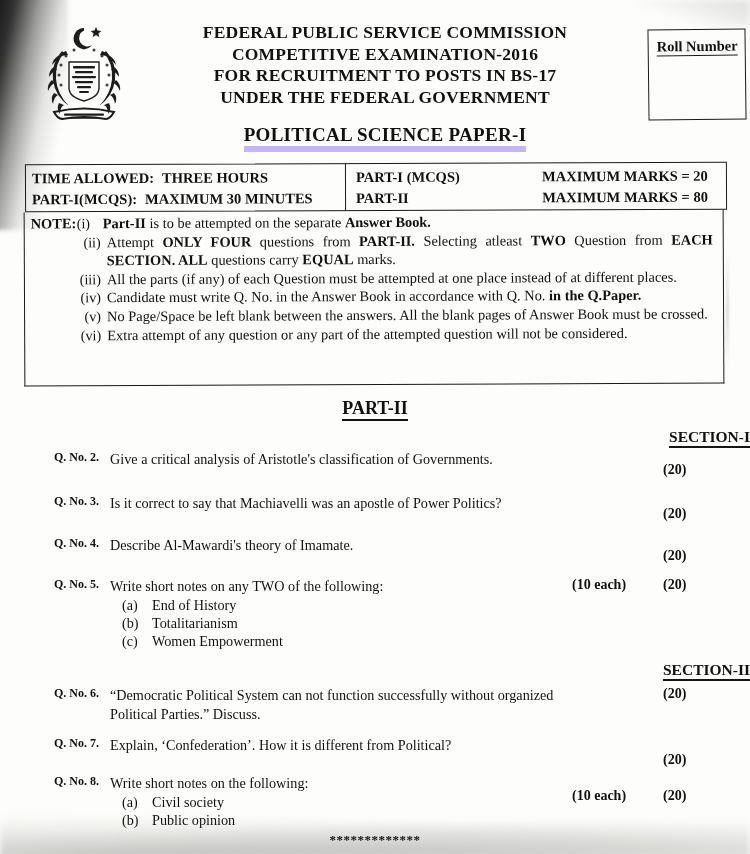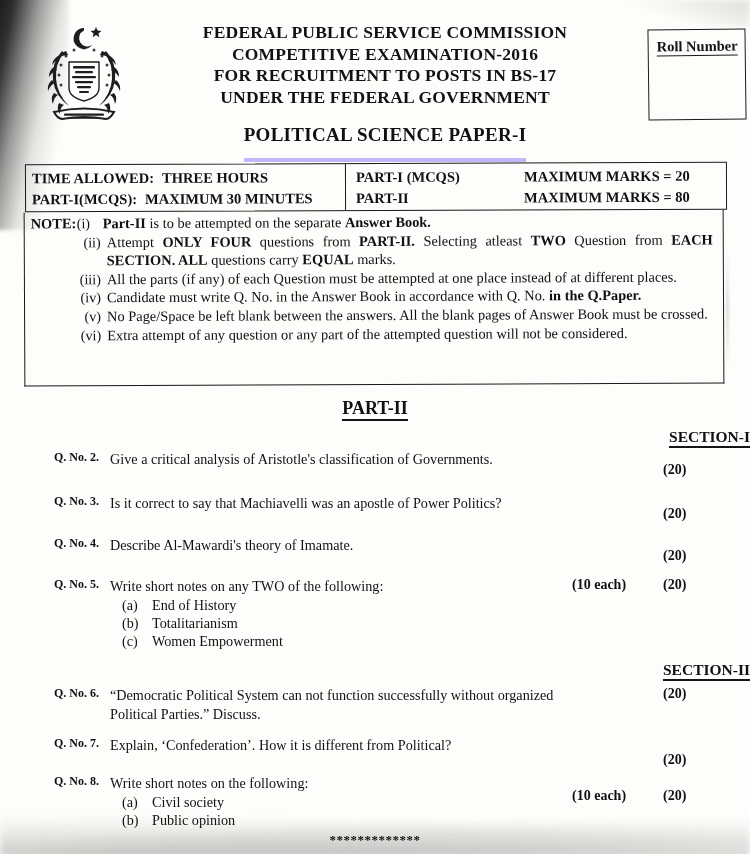--- a/index.html
+++ b/index.html
@@ -86,22 +86,22 @@
   .paper-title {
     position: absolute;
     left: 150px; top: 124px;
     width: 470px;
     text-align: center;
     font-weight: bold;
     font-size: 19px;
     letter-spacing: 0.3px;
   }
   .paper-title span {
-    border-bottom: 4px solid #c4b5fd;
-    padding-bottom: 13px;
+    border-bottom: 6px solid #c4b5fd;
+    padding-bottom: 1px;
   }
 
   
   .roll-box {
     position: absolute;
     left: 648px; top: 29px;
     width: 96px; height: 89px;
     border: 1.6px solid #1a1a1a;
     transform: rotate(-0.7deg);
   }
@@ -147,21 +147,21 @@
     padding: 3px 0 0 0;
   }
   .info-right .row {
     display: flex;
     font-weight: bold;
     font-size: 14.5px;
     line-height: 21px;
     white-space: nowrap;
   }
   .info-right .part { width: 178px; padding-left: 10px; box-sizing: border-box; }
-  .info-right .marks { flex: 1; }
+  .info-right .marks { flex: 1; text-align: center; }
 
   
   .note-box {
     position: absolute;
     left: 24px; top: 211px;
     width: 700px; height: 174px;
     border: 1.5px solid #1a1a1a;
     border-top: none;
     box-sizing: border-box;
     transform: rotate(-0.25deg);

